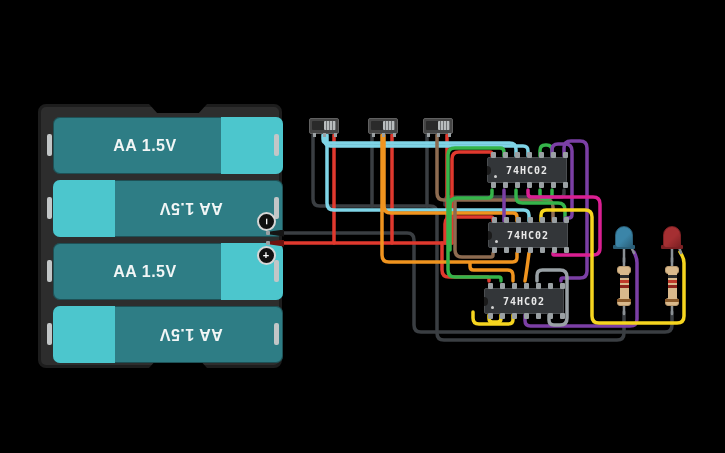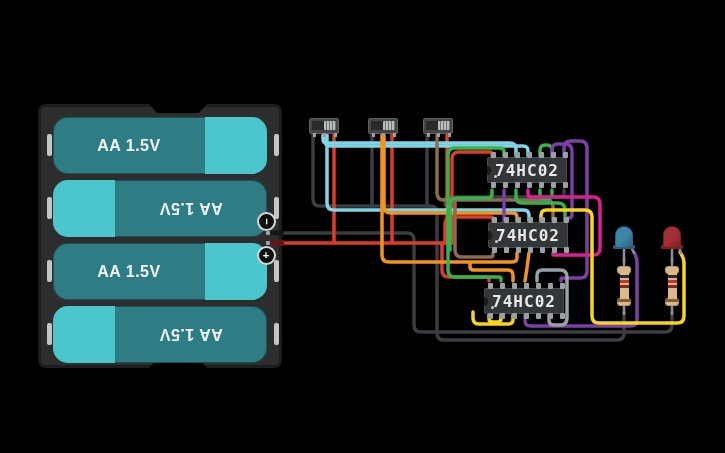--- a/index.html
+++ b/index.html
@@ -4,41 +4,41 @@
 <style>
   html,body{margin:0;padding:0;background:#000;}
   #stage{position:relative;width:725px;height:453px;background:#000;overflow:hidden;
          font-family:"Liberation Sans",sans-serif;}
   #wire-layer{position:absolute;left:0;top:0;}
   
   #battery{position:absolute;background:#2d2d2d;border:3px solid #1d1d1d;border-radius:8px;box-sizing:border-box;}
   .notch{position:absolute;background:#000;}
   .notch.top{clip-path:polygon(0 0,100% 0,86% 100%,14% 100%);}
   .notch.bot{clip-path:polygon(14% 0,86% 0,100% 100%,0 100%);}
-  .cell{position:absolute;border-radius:15px;overflow:hidden;box-shadow:inset 0 0 0 1px rgba(0,0,0,.35);}
+  .cell{position:absolute;border-radius:7px;overflow:hidden;box-shadow:inset 0 0 0 1px rgba(0,0,0,.35);padding-left:16px;}
   .cap{position:absolute;top:0;height:100%;}
   .cell-label{position:absolute;top:0;height:100%;display:flex;align-items:center;justify-content:center;
               font-weight:bold;font-size:16px;letter-spacing:.5px;}
   .rot180{transform:rotate(180deg);}
   .contact{position:absolute;width:5px;border-radius:2px;background:#c2c6c7;}
   .terminal{position:absolute;width:15px;height:15px;border-radius:50%;background:#101010;border:2px solid #d6d6d6;
             display:flex;align-items:center;justify-content:center;color:#fff;font-size:11px;font-weight:bold;line-height:1;box-sizing:content-box;}
   .cone{position:absolute;width:14px;height:7px;clip-path:polygon(0 30%,0 70%,100% 100%,100% 0);}
   .cone-tip{position:absolute;width:4px;height:4px;background:#9aa0a3;border-radius:1px;}
   
   .switch{position:absolute;width:30px;height:16px;background:#454545;border:1px solid #606060;border-radius:2px;box-sizing:border-box;}
   .sw-inner{position:absolute;left:2px;top:2px;width:13px;height:9px;background:#2a2a2a;border-radius:1px;}
   .sw-knob{position:absolute;right:2px;top:2px;width:12px;height:9px;border-radius:1px;
            background:repeating-linear-gradient(90deg,#b9bdbe 0 2px,#6e7173 2px 3px);}
   .sw-pin{position:absolute;bottom:-4px;width:3px;height:4px;background:#9aa0a3;}
   
   .ic{position:absolute;width:80px;height:26px;background:#333639;border:1px solid #4a4d50;border-radius:2px;
       box-sizing:border-box;display:flex;align-items:center;justify-content:center;}
   .ic-label{color:#e9e9e9;font-family:"DejaVu Sans Mono","Liberation Mono",monospace;
-            font-weight:bold;font-size:16px;letter-spacing:1px;text-align:center;}
+            font-weight:bold;font-size:10px;letter-spacing:1px;text-align:center;}
   .ic-notch{position:absolute;left:-1px;top:8px;width:4px;height:9px;background:#1b1b1b;border-radius:0 5px 5px 0;}
   .ic-dot{position:absolute;left:6px;bottom:4px;width:3px;height:3px;border-radius:50%;background:#cfcfcf;}
   .ic-pin{position:absolute;width:5px;height:6px;background:#9aa0a3;border-radius:1px;}
   
   .led-bulb{position:absolute;width:18px;height:22px;border-radius:9px 9px 3px 3px;box-sizing:border-box;}
   .led-flange{position:absolute;height:4px;border-radius:1px;}
   
   .resistor{position:absolute;width:14px;height:40px;}
   .res-cap{position:absolute;left:0;width:14px;height:8px;border-radius:3px;}
   .res-stem{position:absolute;left:2.5px;top:4px;width:9px;height:32px;border-radius:2px;}

